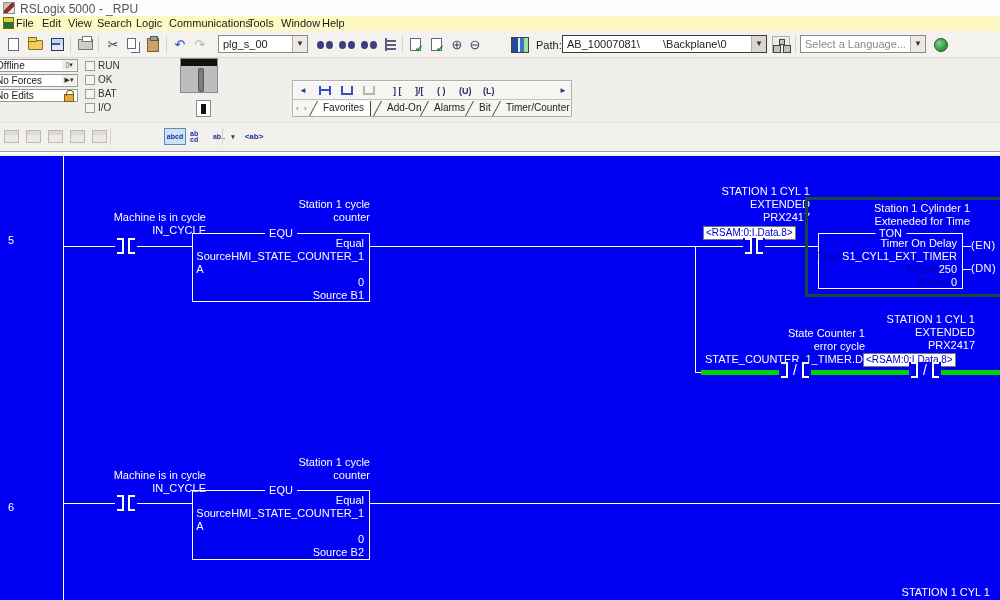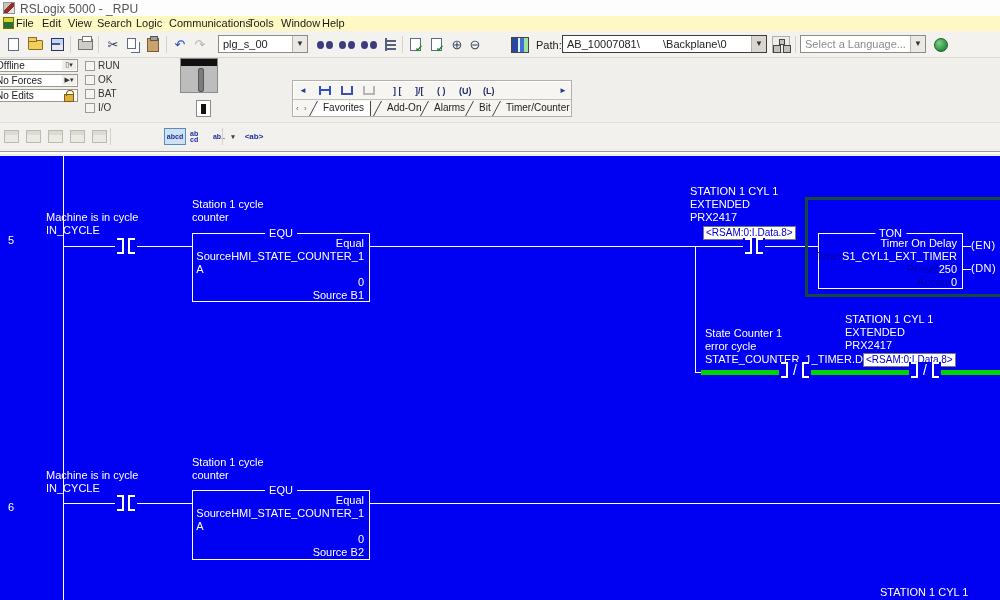--- a/index.html
+++ b/index.html
@@ -88,21 +88,21 @@
   .ptab-nav { position:absolute; top:4px; font-size:8px; color:#666; }
 
   
   .t2gray { width:15px; height:13px; border:1px solid #bdbab2; background:linear-gradient(#dddad2 0 4px, #eceae4 4px); }
   .t2txt { position:absolute; top:5px; height:17px; font-size:7px; color:#1d2f9e; display:flex; align-items:center; justify-content:center; font-weight:bold;margin-left:48px; }
   .t2txt.hl { background:#cfe2f5; border:1px solid #5a8ac2; }
 
   
   .ladder { position:absolute; top:156px; left:0; width:1000px; height:444px; background:#0000f2; overflow:hidden; }
   .lt { position:absolute; color:#fff; font-size:11px; line-height:13px; white-space:nowrap; }
-  .lt.ctr { text-align:left; }
+  .lt.ctr { text-align:right; }
   .wire { position:absolute; height:1px; background:#fff; }
   .vwire { position:absolute; width:1px; background:#fff; }
   .rail { position:absolute; left:63px; top:0; bottom:0; width:1px; background:#fff; }
   .ibox { position:absolute; border:1px solid #fff; color:#fff; font-size:11px; }
   .ibox .mn { position:absolute; top:-7px; left:50%; transform:translateX(-50%); background:#0000f2; padding:0 4px; line-height:13px; }
   .irow { position:relative; display:flex; justify-content:flex-end; padding:0 5px; line-height:13px; }
   .irow.first { margin-top:3px; }
   .irow .rv { margin-left:auto; }
   .faintl { color:#0000a8; }
   .addr { position:absolute; background:#fff; color:#0000d0; font-size:10px; line-height:12px; border:1px solid #777;
@@ -334,20 +334,24 @@
     <div>EXTENDED</div>
     <div>PRX2417</div>
   </div>
   <span class="addr" style="left:703px; top:70px">&lt;RSAM:0:I.Data.8&gt;</span>
   <div class="xic" style="left:743px; top:82px">
     <span class="cb l"></span>
     <span class="cb r"></span>
   </div>
 
   <div class="selrect" style="left:805px; top:41px; width:200px; height:100px"></div>
+  <div class="lt ctr" style="left:810px; top:46px; width:160px">
+    <div>Station 1 Cylinder 1</div>
+    <div>Exteneded for Time</div>
+  </div>
   <div class="ibox" style="left:818px; top:77px; width:145px; height:56px">
     <span class="mn">TON</span>
     <div class="irow first">
         <span>Timer On Delay</span>
       </div>
     <div class="irow">
         <span class="faintl">Timer</span>
         <span>S1_CYL1_EXT_TIMER</span>
       </div>
     <div class="irow">

